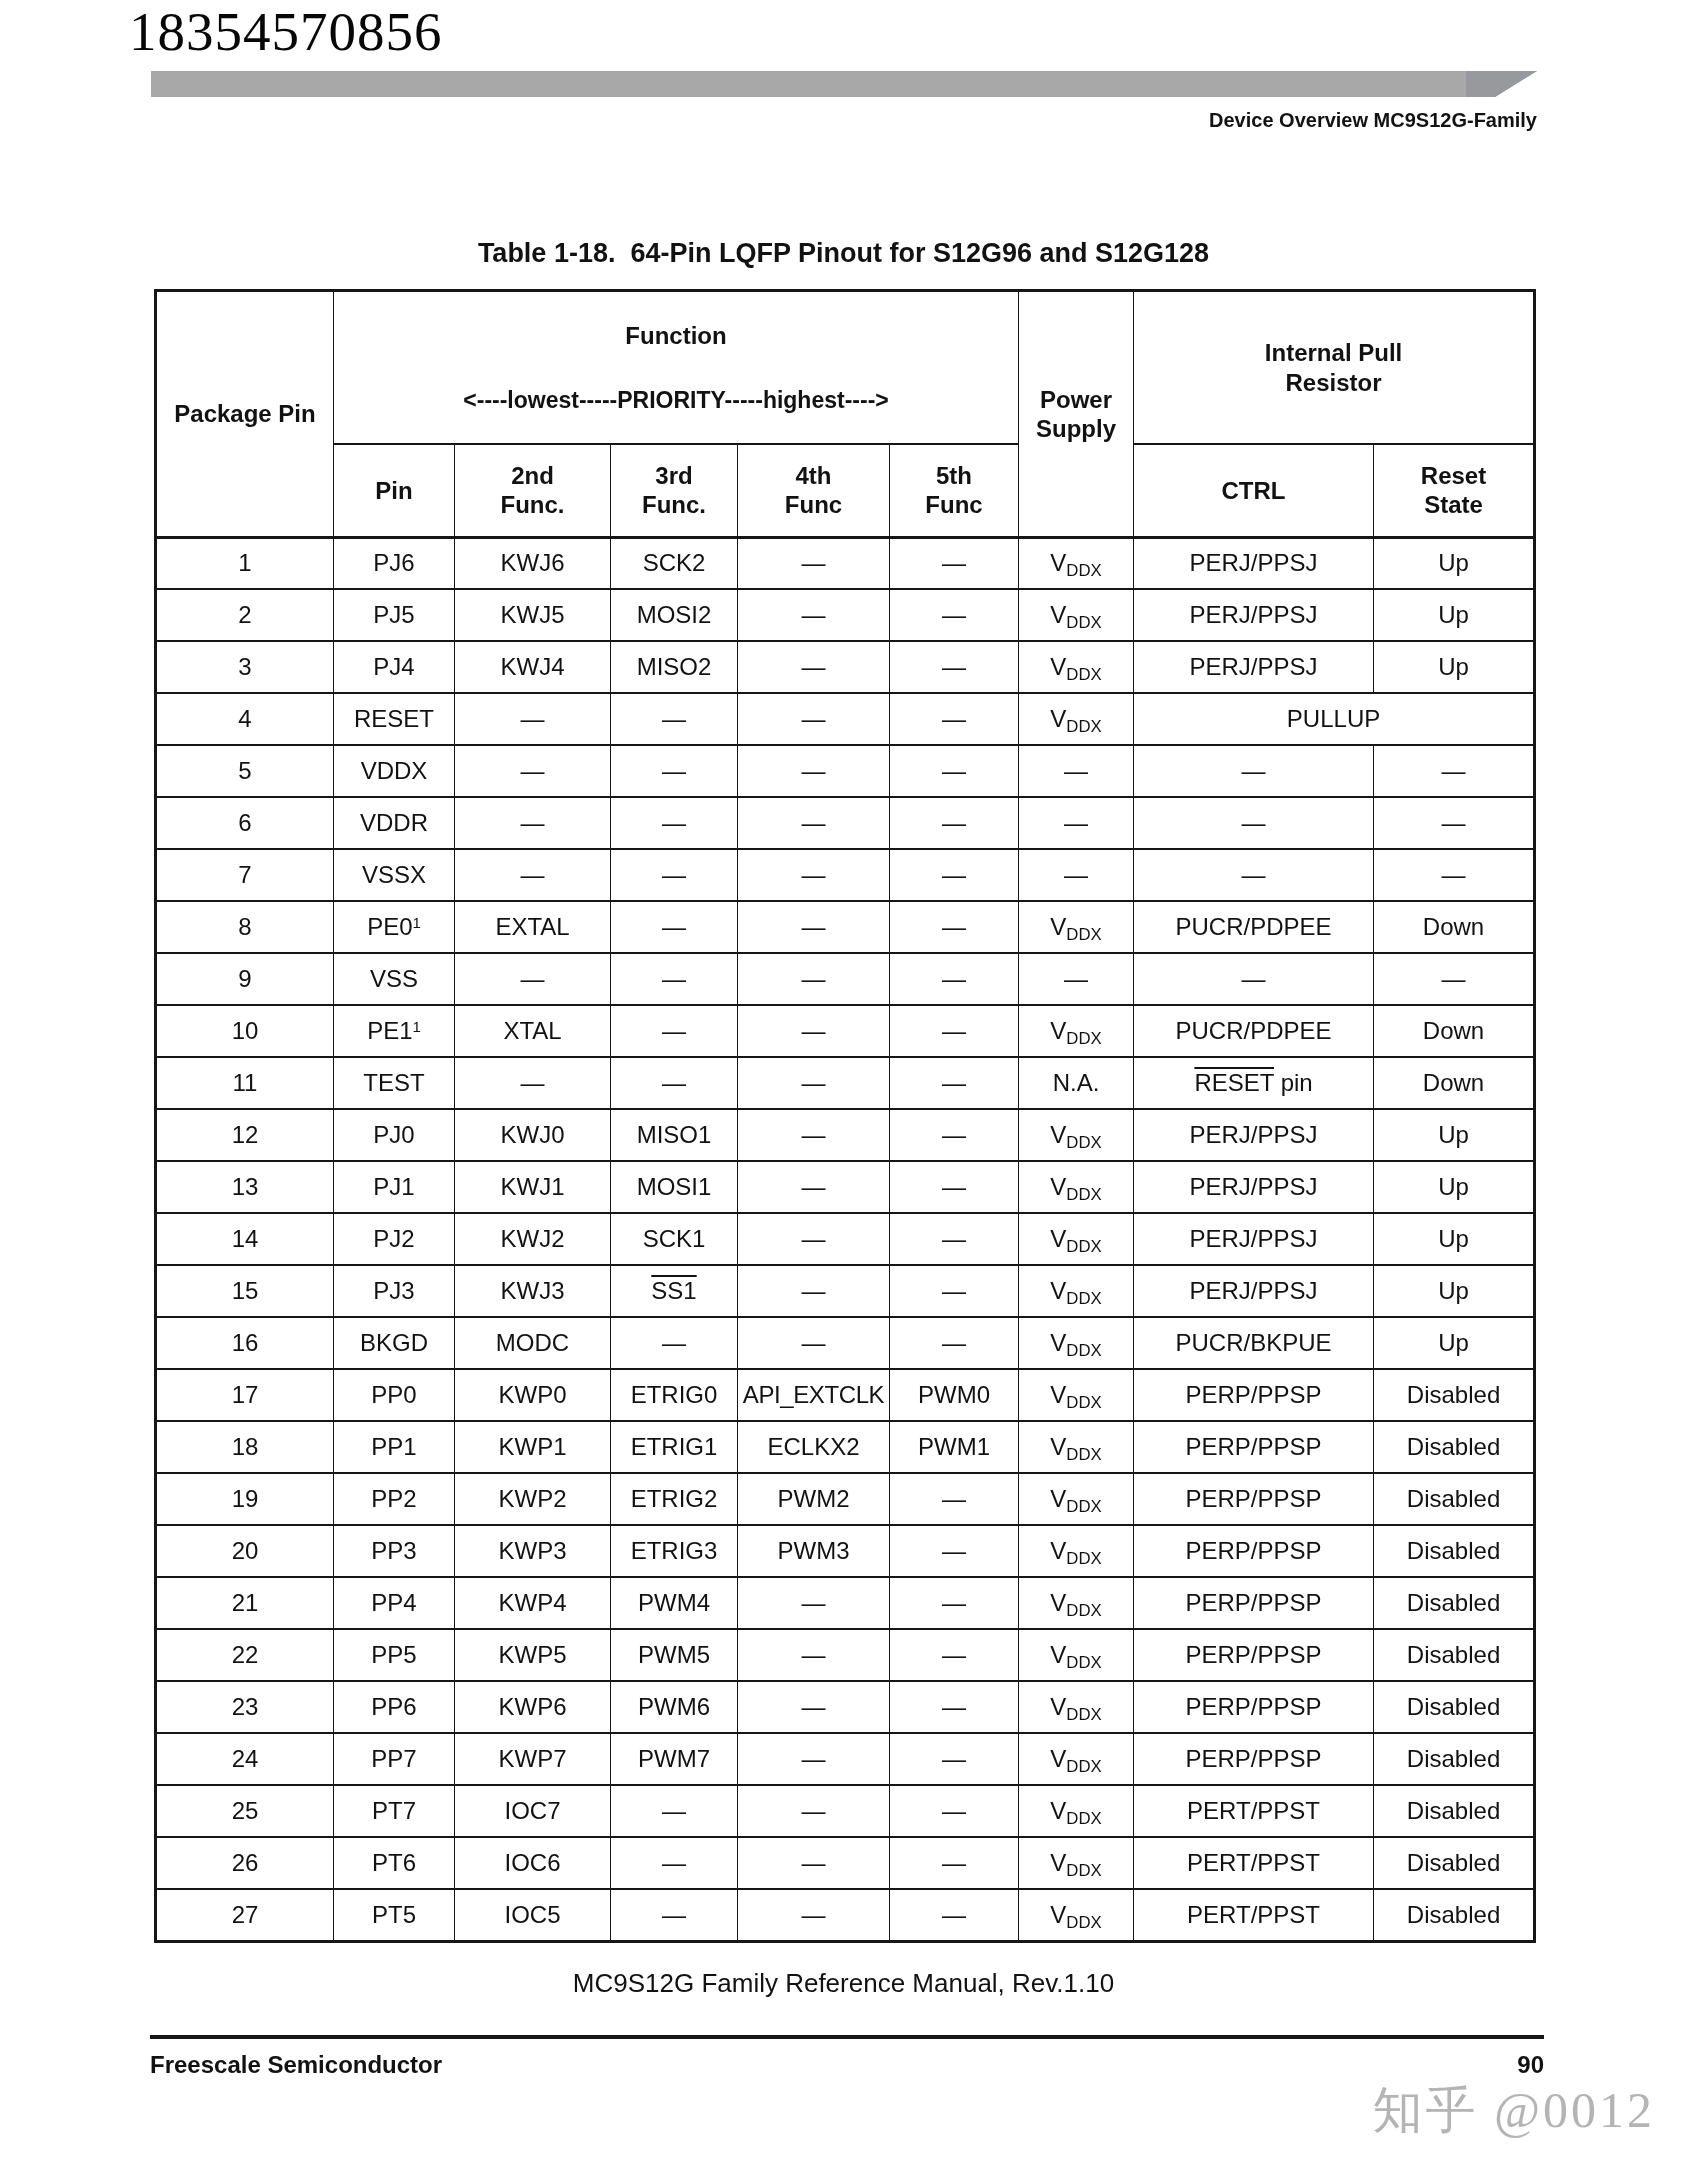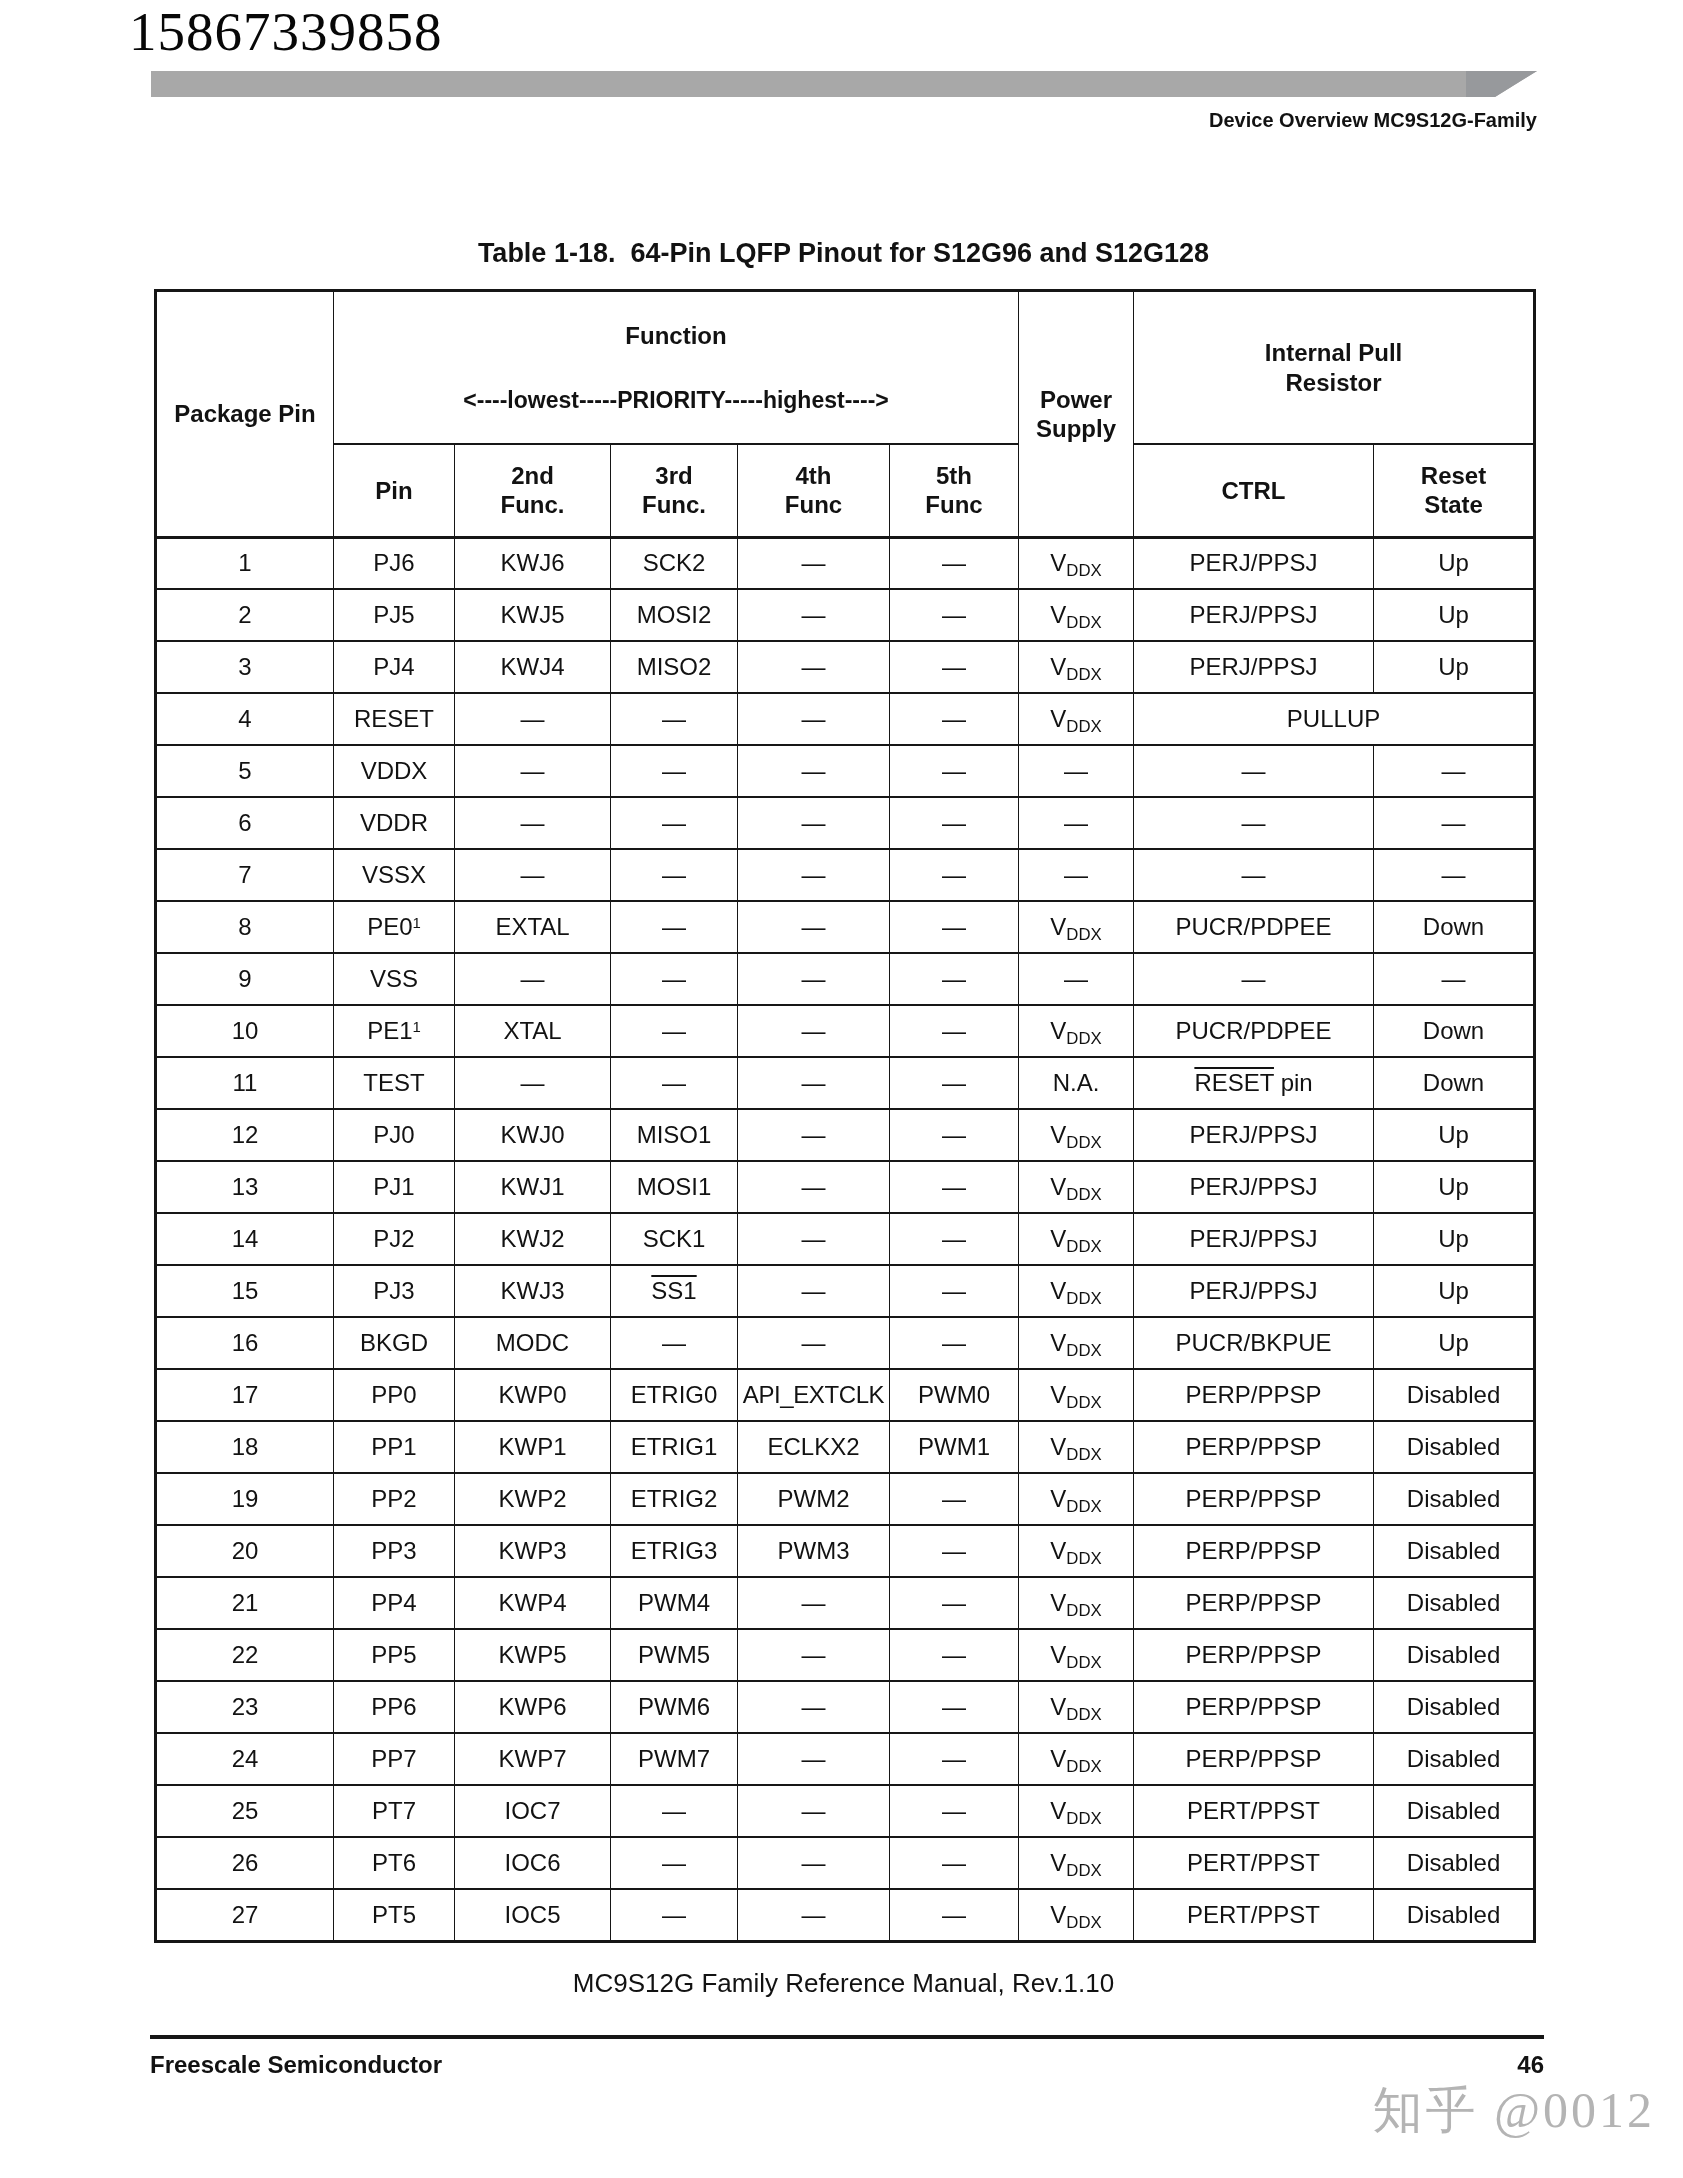--- a/index.html
+++ b/index.html
@@ -74,21 +74,21 @@
     position:absolute;top:2077px;right:28px;
     font-family:"Liberation Serif", serif;font-size:50px;color:#b4b4b4;
     letter-spacing:3px;
   }
 </style>
 </head>
 <body>
 
 <div id="page">
 
-  <div id="wm-number">15867339858</div>
+  <div id="wm-number">18354570856</div>
 
   <div id="accent-bar" style="background: rgb(168, 168, 168);"></div>
   <div id="accent-bar-tip" style="background: rgb(151, 153, 156);"></div>
 
   <div id="running-header">Device Overview MC9S12G-Family</div>
 
   <div id="table-title">Table 1-18.  64-Pin LQFP Pinout for S12G96 and S12G128</div>
 
   <table id="pinout-table">
     <colgroup>
@@ -428,19 +428,19 @@
         </tr>
       </tbody>
   </table>
 
   <div id="manual-footer">MC9S12G Family Reference Manual, Rev.1.10</div>
 
   <div id="footer-rule"></div>
 
   <div id="footer-row">
     <span>Freescale Semiconductor</span>
-    <span>46</span>
+    <span>90</span>
   </div>
 
   <div id="wm-zhihu" style="color: rgb(180, 180, 180);">知乎 @0012</div>
 
 </div>
 
 
 </body></html>

